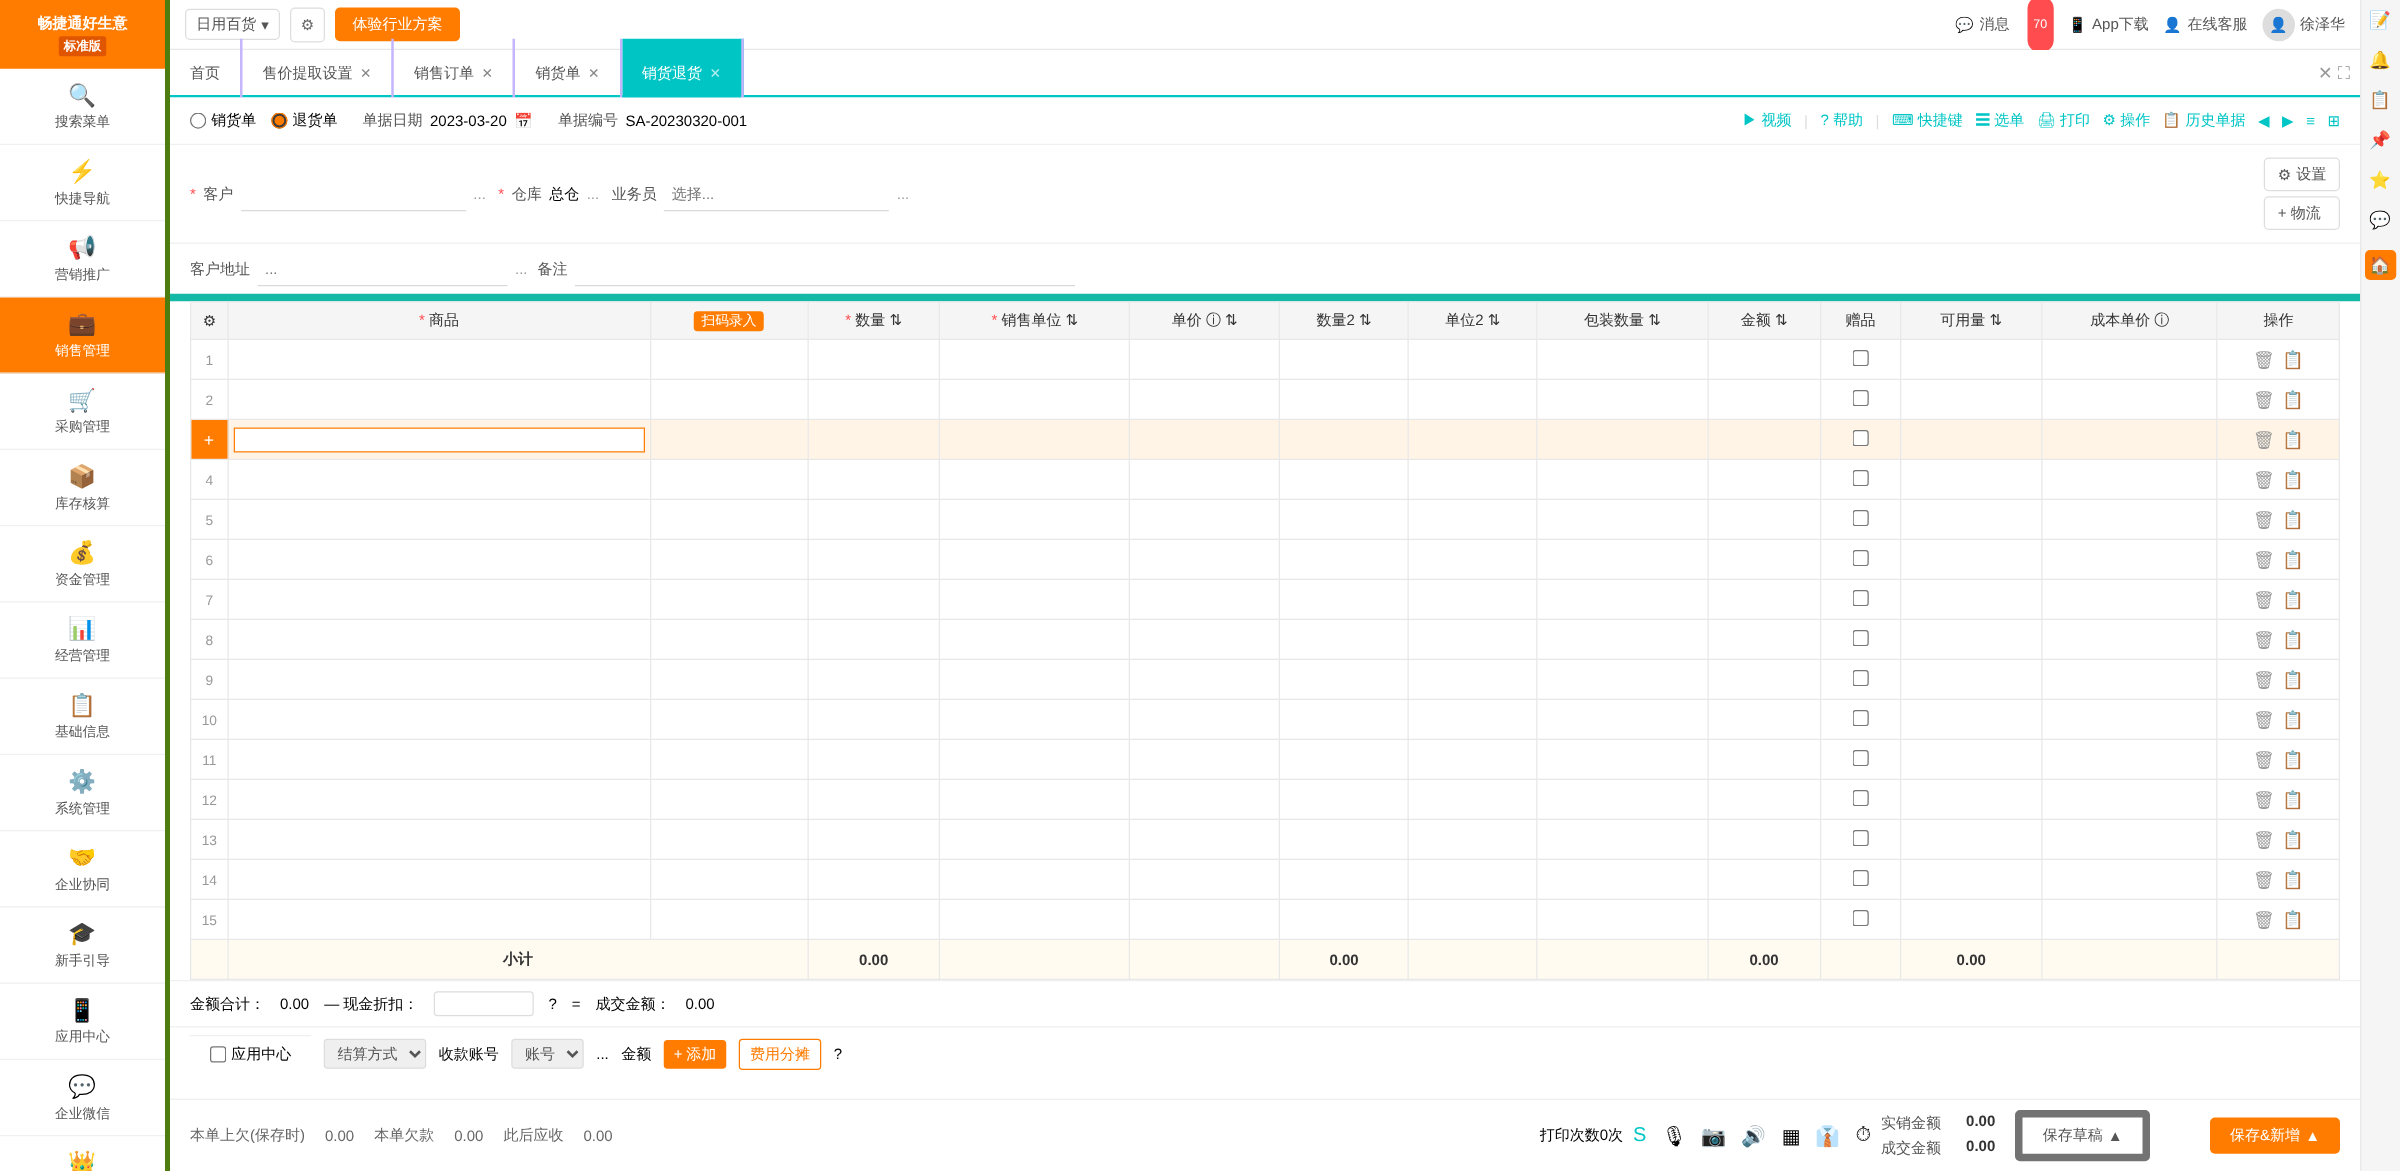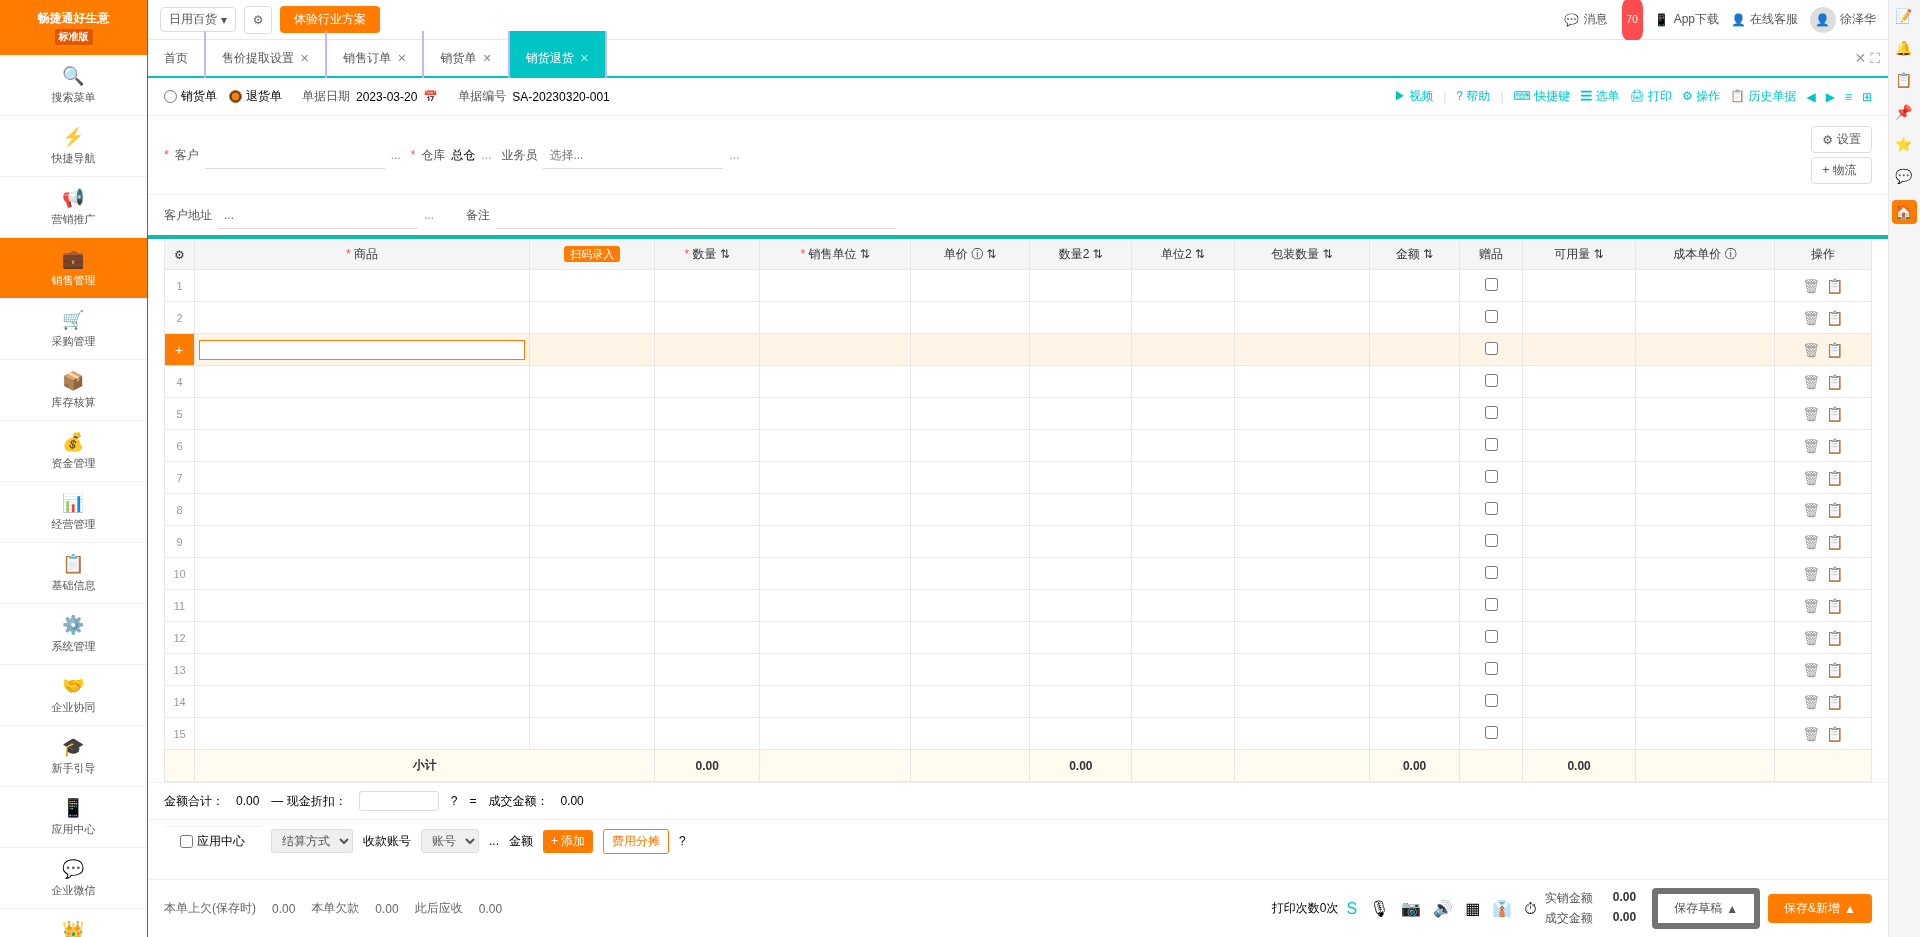--- a/index.html
+++ b/index.html
@@ -2,21 +2,21 @@
 <html><head>
   <meta charset="utf-8">
   <style>
     * { box-sizing: border-box; margin: 0; padding: 0; font-family: 'Microsoft YaHei', Arial, sans-serif; font-size: 12px; }
     body { background: #f5f5f5; overflow: hidden; }
 
     
     .app-container { display: flex; height: 937px; width: 1920px; overflow: hidden; }
 
     
-    .sidebar { width: 148px; background: #fff; display: flex; flex-direction: column; border-right: 1px solid #4d7c0f; flex-shrink: 0; }
+    .sidebar { width: 136px; background: #fff; display: flex; flex-direction: column; border-right: 4px solid #4d7c0f; flex-shrink: 0; }
     .sidebar-logo { background: #ff7c00; padding: 10px 8px; text-align: center; color: #fff; font-size: 13px; font-weight: bold; height: 60px; display: flex; flex-direction: column; align-items: center; justify-content: center; }
     .sidebar-logo .sub { font-size: 10px; background: #e05500; border-radius: 2px; padding: 1px 4px; margin-top: 2px; }
     .sidebar-item { display: flex; flex-direction: column; align-items: center; padding: 10px 5px; cursor: pointer; color: #555; border-bottom: 1px solid #f0f0f0; }
     .sidebar-item.active { background: #ff7c00; color: #fff; }
     .sidebar-item .icon { font-size: 18px; margin-bottom: 3px; }
     .sidebar-item .label { font-size: 11px; }
 
     
     .main-content { flex: 1; display: flex; flex-direction: column; overflow: hidden; }
 
@@ -55,21 +55,21 @@
     .field-group { display: flex; align-items: center; gap: 6px; }
     .field-label { color: #555; white-space: nowrap; }
     .required { color: #ff4d4f; }
     .field-input { width: 180px; height: 28px; border: none; border-bottom: 1px solid #d9d9d9; outline: none; padding: 0 6px; color: #333; }
     .field-dots { color: #999; cursor: pointer; }
     .form-right-actions { margin-left: auto; display: flex; flex-direction: column; gap: 4px; }
     .btn-setting { border: 1px solid #ddd; border-radius: 4px; padding: 4px 10px; cursor: pointer; color: #555; background: #fff; display: flex; align-items: center; gap: 4px; }
     .btn-add { background: #fff; border: 1px solid #ddd; border-radius: 4px; padding: 4px 10px; cursor: pointer; color: #555; display: flex; align-items: center; gap: 4px; }
 
     
-    .form-fields-row2 { padding: 6px 16px; display: flex; align-items: center; gap: 32px; border-bottom: 4px solid #14b8a6; }
+    .form-fields-row2 { padding: 6px 16px; display: flex; align-items: center; gap: 8px; border-bottom: 6px solid #14b8a6; }
 
     
     .table-container { padding: 0 16px; overflow-x: auto; }
     .data-table { width: 100%; border-collapse: collapse; }
     .data-table th { background: #f5f5f5; border: 1px solid #e8e8e8; padding: 6px 4px; text-align: center; color: #333; white-space: nowrap; font-weight: normal; }
     .data-table td { border: 1px solid #e8e8e8; padding: 4px; text-align: center; color: #333; height: 32px; }
     .data-table tr.active-row td { background: #fff4e6; }
     .data-table tr.active-row td:first-child { background: #ff7c00; color: #fff; }
     .row-num { color: #999; font-size: 11px; }
     .checkbox-cell { text-align: center; }
@@ -86,21 +86,21 @@
     .payment-row { padding: 6px 16px; border-top: 1px solid #f0f0f0; display: flex; align-items: center; gap: 10px; }
     .payment-row .checkbox-label { display: flex; align-items: center; gap: 4px; }
     .payment-select { border: 1px solid #ddd; border-radius: 3px; padding: 3px 6px; color: #555; }
     .add-btn-small { background: #ff7c00; color: #fff; border: none; border-radius: 3px; padding: 3px 8px; cursor: pointer; display: flex; align-items: center; gap: 3px; }
     .feefen-btn { border: 1px solid #ff7c00; color: #ff7c00; border-radius: 3px; padding: 3px 8px; cursor: pointer; background: #fff; }
 
     
     .bottom-bar { padding: 8px 16px; border-top: 1px solid #f0f0f0; display: flex; align-items: center; justify-content: space-between; background: #fff; }
     .bottom-info { display: flex; align-items: center; gap: 16px; color: #666; }
     .btn-draft { border: 6px solid #737373; background: #fff; border-radius: 4px; padding: 6px 16px; cursor: pointer; color: #555; display: flex; align-items: center; gap: 4px; }
-    .btn-save { background: #ff7c00; color: #fff; border: none; border-radius: 4px; padding: 6px 16px; cursor: pointer; display: flex; align-items: center; gap: 4px; }
+    .btn-save { background: #ff7c00; color: #fff; border: none; border-radius: 4px; padding: 6px 16px; cursor: pointer; display: flex; align-items: center; gap: 4px; margin-left: 40px; }
     .bottom-right-summary { display: flex; flex-direction: column; align-items: flex-end; gap: 3px; margin-right: 8px; }
     .summary-line { display: flex; justify-content: space-between; gap: 20px; font-size: 12px; color: #555; }
     .summary-val { font-weight: bold; color: #333; }
 
     
     .right-panel { width: 32px; background: #f5f5f5; display: flex; flex-direction: column; align-items: center; padding: 8px 0; gap: 16px; border-left: 1px solid #e8e8e8; flex-shrink: 0; }
     .right-panel-icon { color: #999; cursor: pointer; font-size: 14px; }
     .taskbar-icons { display: flex; align-items: center; gap: 12px; }
     .taskbar-icon { font-size: 16px; cursor: pointer; }
 

